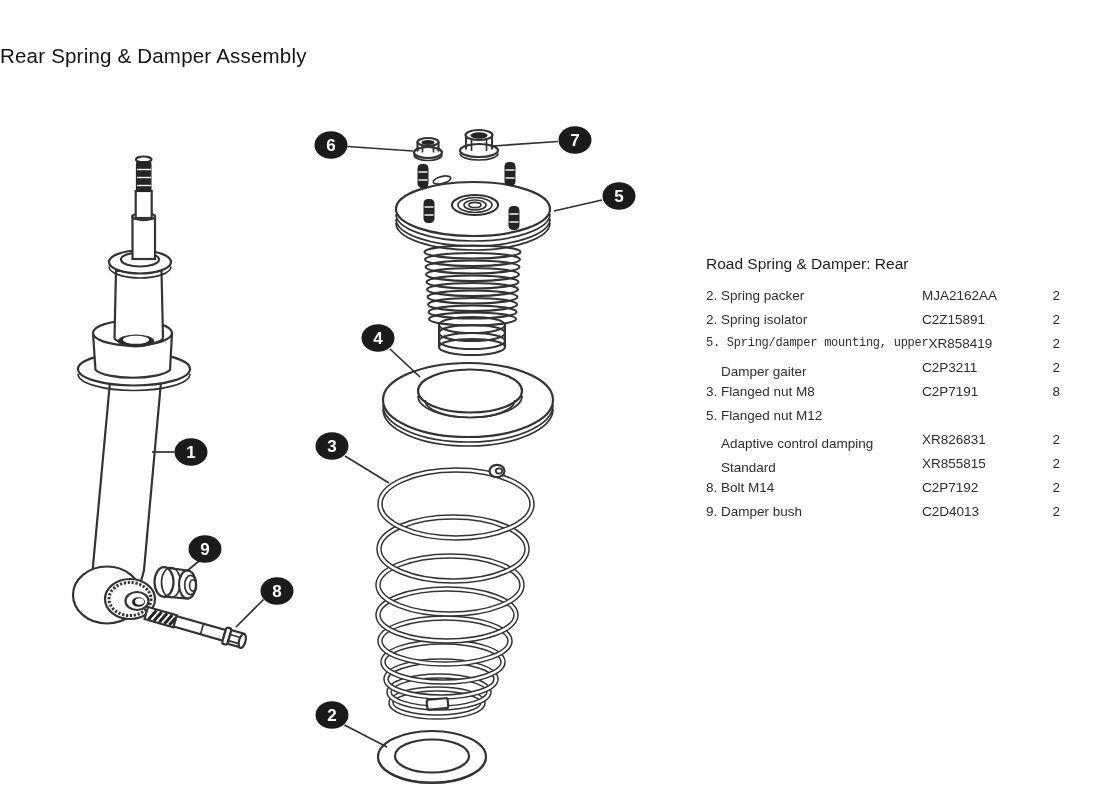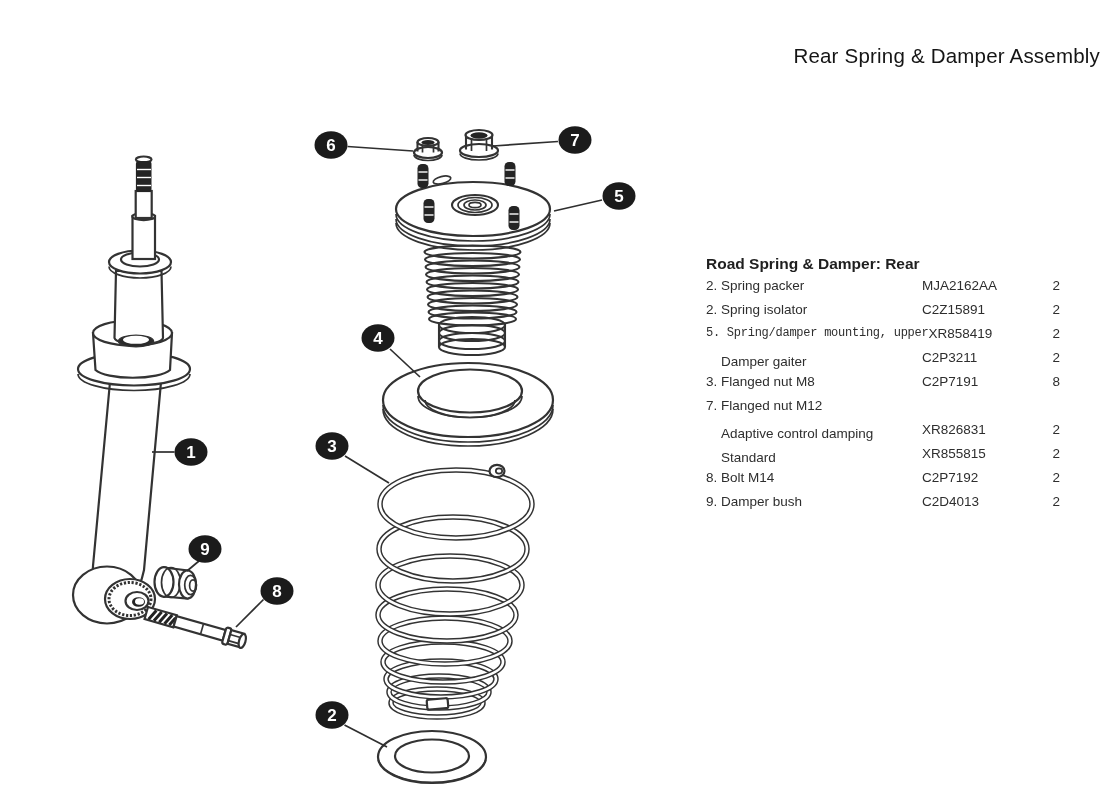--- a/index.html
+++ b/index.html
@@ -1,22 +1,22 @@
 <!DOCTYPE html>
 <html><head>
 <meta charset="utf-8">
 <style>
   html,body{margin:0;padding:0;background:#fff;}
   #page{position:relative;width:1100px;height:800px;background:#ffffff;overflow:hidden;
         font-family:"Liberation Sans", sans-serif;}
-  .page-title{position:absolute;top:44px;left:0;width:100%;text-align:right;
+  .page-title{position:absolute;top:44px;left:0;width:100%;text-align:left;
               font-size:20.5px;color:#151515;letter-spacing:.2px;}
   
   .parts{position:absolute;left:706px;top:254px;width:354px;color:#2e2e2e;}
-  .parts-title{font-size:15.5px;font-weight:bold;color:#1f1f1f;line-height:19px;}
+  .parts-title{font-size:15.5px;font-weight:normal;color:#1f1f1f;line-height:19px;margin-bottom:10px;}
   .prow{display:flex;align-items:center;height:24px;font-size:13.5px;}
   .pdesc{flex:0 0 216px;white-space:nowrap;overflow:visible;}
   .ppart{flex:0 0 106px;white-space:nowrap;}
   .pqty{flex:1;text-align:right;}
   .prow.indent .pdesc{padding-left:15px;flex:0 0 201px;margin-top:9px;}
   .prow.cond .pdesc{font-size:12px;letter-spacing:-.25px;font-family:Liberation Mono, monospace;}
   .prow.boldpart .ppart{font-weight:bold;}
   
   svg{position:absolute;left:0;top:0;}
   .ln{fill:none;stroke:#333;stroke-width:2.1;}
@@ -264,21 +264,21 @@
       <span class="pdesc">Damper gaiter</span>
       <span class="ppart">C2P3211</span>
       <span class="pqty">2</span>
     </div>
     <div class="prow">
       <span class="pdesc">3. Flanged nut M8</span>
       <span class="ppart">C2P7191</span>
       <span class="pqty">8</span>
     </div>
     <div class="prow">
-      <span class="pdesc">7. Flanged nut M12</span>
+      <span class="pdesc">5. Flanged nut M12</span>
       <span class="ppart"></span>
       <span class="pqty"></span>
     </div>
     <div class="prow indent">
       <span class="pdesc">Adaptive control damping</span>
       <span class="ppart">XR826831</span>
       <span class="pqty">2</span>
     </div>
     <div class="prow indent">
       <span class="pdesc">Standard</span>

